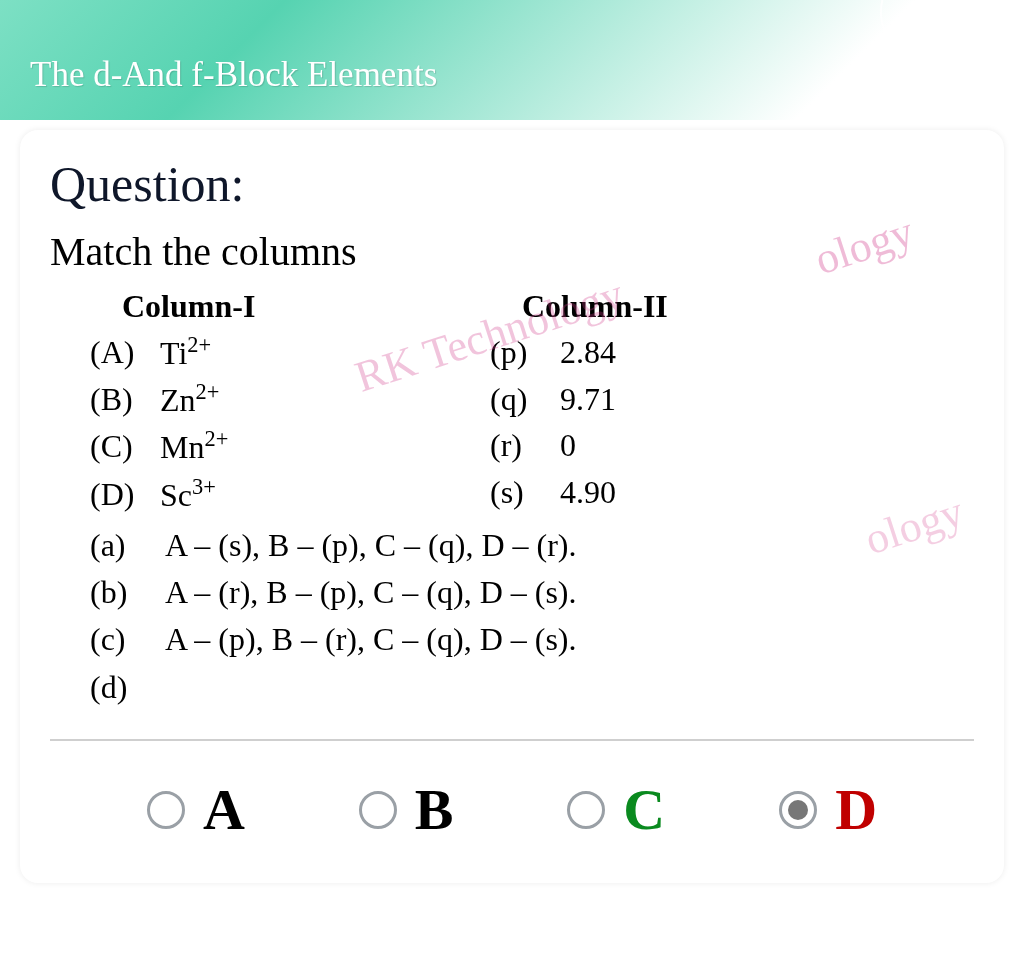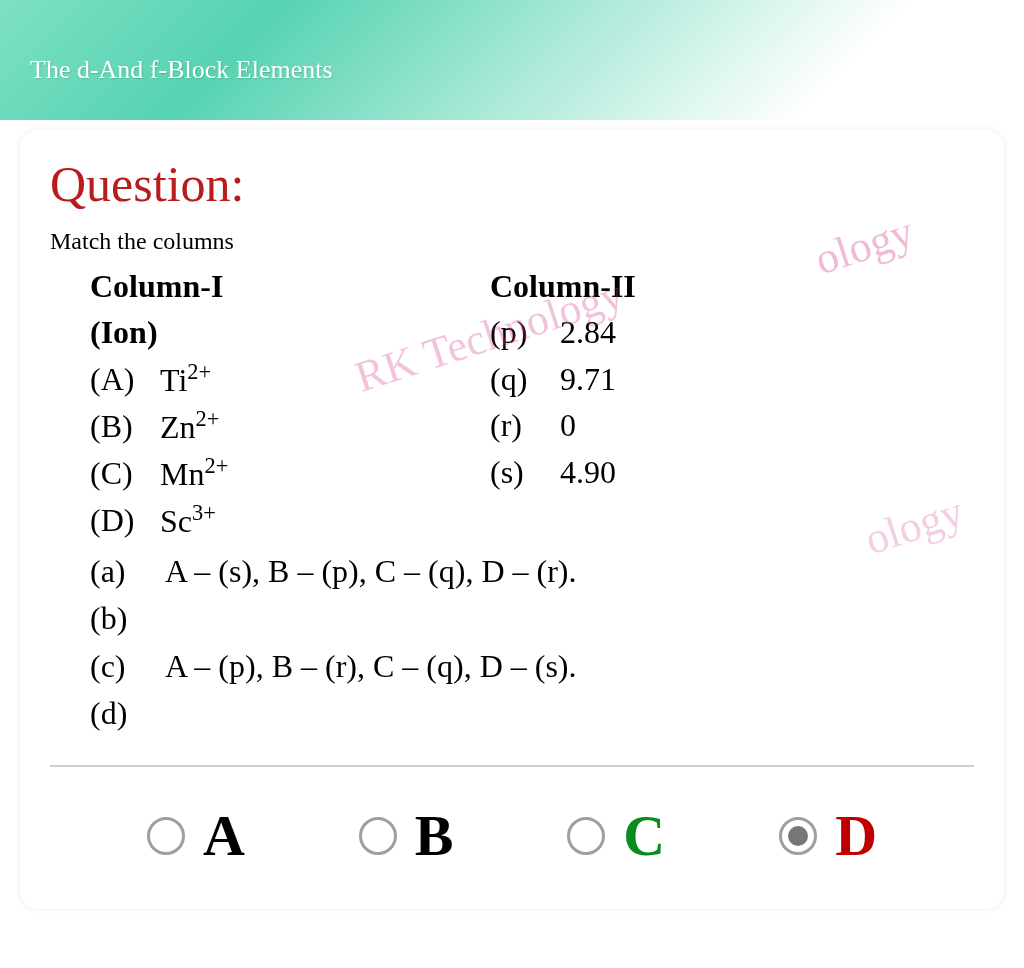--- a/index.html
+++ b/index.html
@@ -16,54 +16,54 @@
     position: absolute;
     right: 40px; top: -40px;
     width: 100px; height: 100px;
     border-radius: 50%;
     border: 2px solid rgba(255,255,255,0.8);
     background: transparent;
   }
   .chapter-title {
     font-family: "Brush Script MT", cursive;
     color: #fff;
-    font-size: 26px;
+    font-size: 35px;
     text-shadow: 1px 1px 1px rgba(0,0,0,0.15);
   }
   
   .card {
     margin: 10px 20px 0 20px;
     background: #fff;
     border-radius: 18px;
     box-shadow: 0 0 6px rgba(0,0,0,0.08);
     padding: 25px 30px 40px 30px;
     position: relative;
   }
   
   .question-title {
     font-family: "Brush Script MT", cursive;
-    color: #b91c1c;
+    color: #0f172a;
     font-size: 50px;
     margin-bottom: 15px;
   }
   
   .prompt {
-    font-size: 24px;
+    font-size: 40px;
     margin-bottom: 8px;
   }
   
   .columns {
     display: flex;
     font-size: 32px;
     margin-left: 40px;
     line-height: 1.45;
   }
   .col-left { width: 400px; }
   .col-right { width: 300px; }
-  .col-header { font-weight: bold; }
+  .col-header { font-weight: bold; margin-left: 32px; }
   .col-subheader { font-weight: bold; }
   .row { display: flex; }
   .row .key { width: 70px; }
   sup { font-size: 0.7em; }
   sub { font-size: 0.7em; }
   
   .options {
     font-size: 32px;
     margin-left: 40px;
     line-height: 1.48;
@@ -155,21 +155,20 @@
   <div class="watermark2">RK Technology</div>
   <div class="watermark3">ology</div>
 
   <div class="question-title">Question:</div>
 
   <div class="prompt">Match the columns</div>
 
   <div class="columns">
     <div class="col-left">
       <div class="col-header">Column-I</div>
-      <div class="col-subheader">(Ion)</div>
       <div class="row">
         <span class="key">(A)</span>
         <span><span>Ti</span><sup>2+</sup></span>
       </div>
       <div class="row">
         <span class="key">(B)</span>
         <span><span>Zn</span><sup>2+</sup></span>
       </div>
       <div class="row">
         <span class="key">(C)</span>
@@ -202,20 +201,21 @@
     </div>
   </div>
 
   <div class="options">
     <div class="row">
       <span class="key">(a)</span>
       <span>A – (s), B – (p), C – (q), D – (r).</span>
     </div>
     <div class="row">
       <span class="key">(b)</span>
+      <span>A – (r), B – (p), C – (q), D – (s).</span>
     </div>
     <div class="row">
       <span class="key">(c)</span>
       <span>A – (p), B – (r), C – (q), D – (s).</span>
     </div>
     <div class="row">
       <span class="key">(d)</span>
     </div>
   </div>
 

